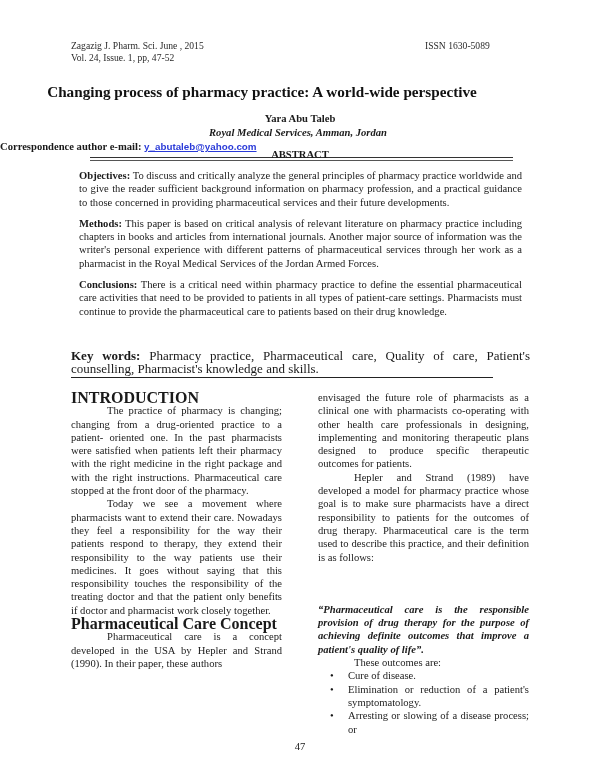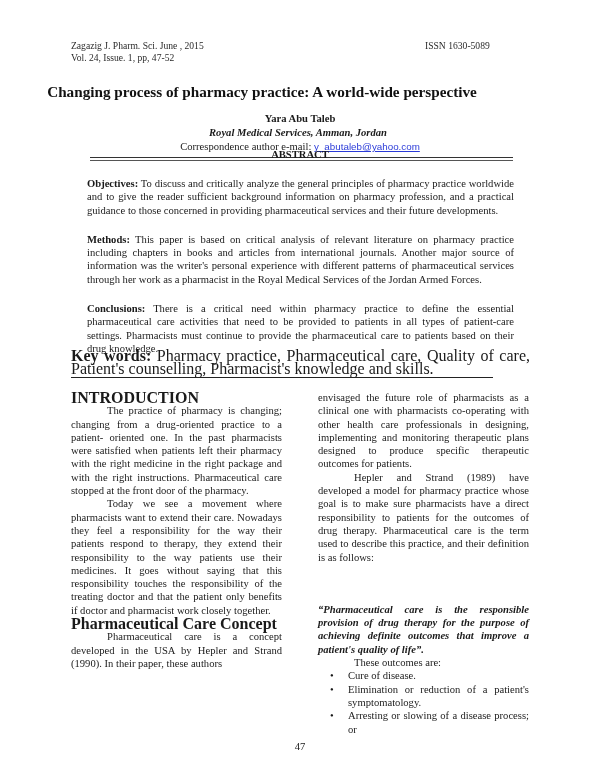--- a/index.html
+++ b/index.html
@@ -64,23 +64,23 @@
       font-weight: bold;
       font-style: italic;
       font-size: 10.6px;
       line-height: 13px;
       margin-left: 32px;
     }
     .correspondence {
       position: absolute;
       left: 0; width: 600px;
       top: 140px;
-      text-align: center;
-      font-size: 10.6px;
-      line-height: 13px;
+      font-size: 10.6px;
+      line-height: 13px;
+      font-weight: bold;
     }
     .correspondence a {
       color: #2a3ad8;
       text-decoration: underline;
       font-family: "Liberation Sans", "DejaVu Sans", sans-serif;
       font-size: 9.8px;
     }
     .double-rule {
       position: absolute;
       left: 90px;
@@ -102,31 +102,31 @@
     .abstract-body {
       position: absolute;
       left: 71px;
       width: 459px;
       top: 161px;
       font-size: 10.6px;
       line-height: 13.3px;
       text-align: justify;
     }
     .abstract-body p {
-      margin: 16px;
+      margin: 8px;
     }
     .abstract-body b {
       font-weight: bold;
     }
     .keywords {
       position: absolute;
       left: 71px;
       width: 459px;
       top: 349px;
-      font-size: 16px;
+      font-size: 13px;
       line-height: 13.3px;
       text-align: justify;
     }
     .keywords p { margin: 0; }
     .single-rule {
       position: absolute;
       left: 71px;
       width: 422px;
       top: 377px;
       border-top: 1.5px solid #222;

